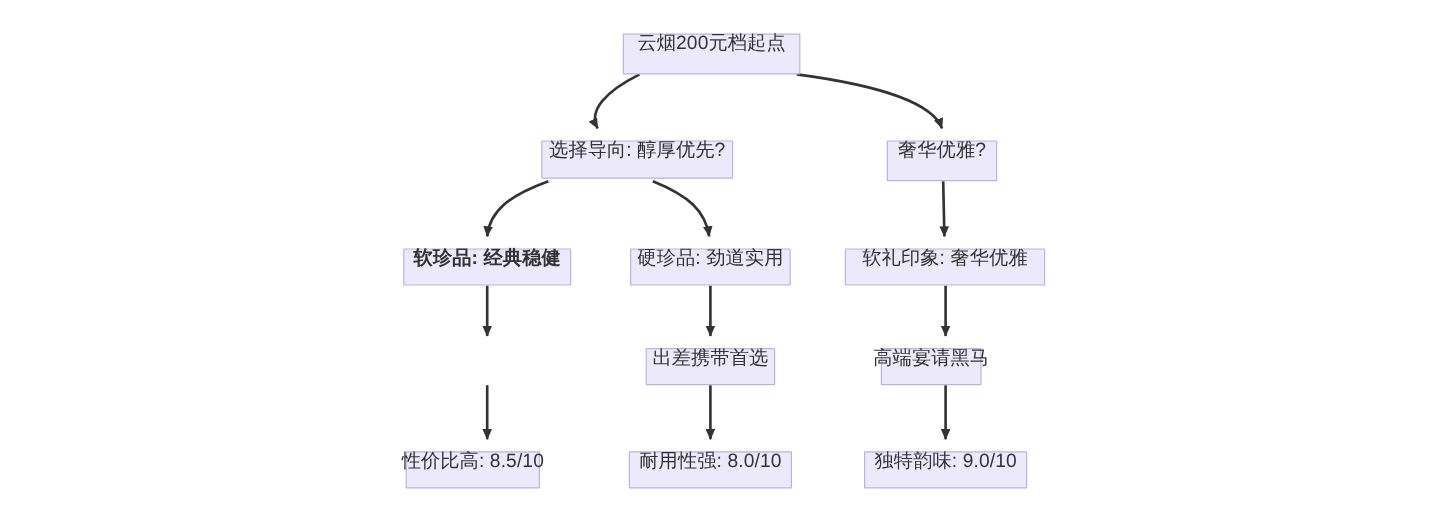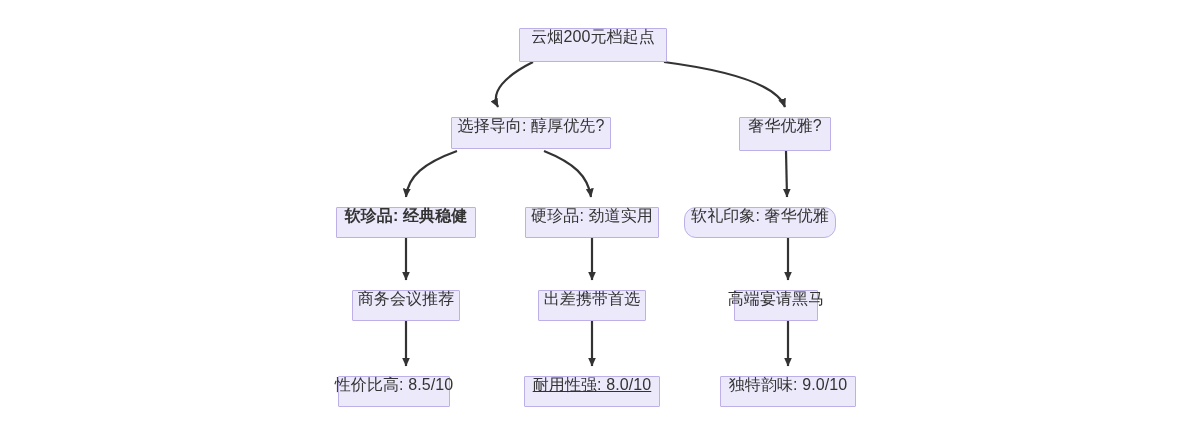--- a/index.html
+++ b/index.html
@@ -95,41 +95,38 @@
   </div>
 
   <div class="node" style="left:336px; top:207px; width:140px; height:31px;font-weight:bold;">
     <span class="node-label">软珍品: 经典稳健</span>
   </div>
 
   <div class="node" style="left:525px; top:207px; width:134px; height:31px;">
     <span class="node-label">硬珍品: 劲道实用</span>
   </div>
 
-  <div class="node" style="left:684px; top:207px; width:152px; height:31px;border-radius:12px;">
+  <div class="node" style="left:704px; top:207px; width:167px; height:31px;">
     <span class="node-label">软礼印象: 奢华优雅</span>
   </div>
 
-  <div class="node" style="left:352px; top:290px; width:108px; height:31px;">
-    <span class="node-label">商务会议推荐</span>
-  </div>
 
   <div class="node" style="left:538px; top:290px; width:108px; height:31px;">
     <span class="node-label">出差携带首选</span>
   </div>
 
   <div class="node" style="left:734px; top:290px; width:84px; height:31px;">
     <span class="node-label">高端宴请黑马</span>
   </div>
 
   <div class="node" style="left:338px; top:376px; width:112px; height:31px;">
     <span class="node-label">性价比高: 8.5/10</span>
   </div>
 
-  <div class="node" style="left:524px; top:376px; width:136px; height:31px;text-decoration:underline;">
+  <div class="node" style="left:524px; top:376px; width:136px; height:31px;">
     <span class="node-label">耐用性强: 8.0/10</span>
   </div>
 
   <div class="node" style="left:720px; top:376px; width:136px; height:31px;">
     <span class="node-label">独特韵味: 9.0/10</span>
   </div>
 
 </div>
 
 </body></html>

